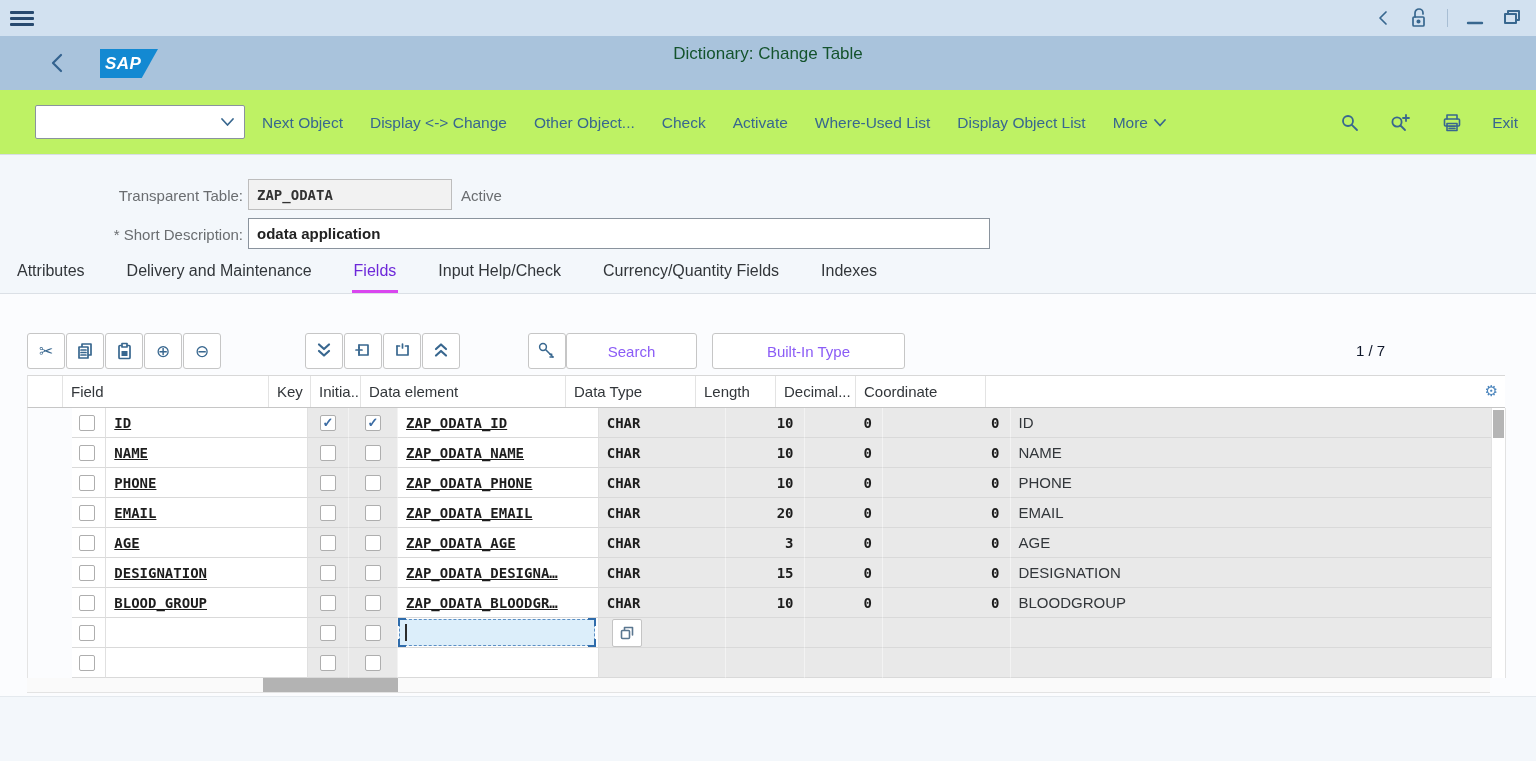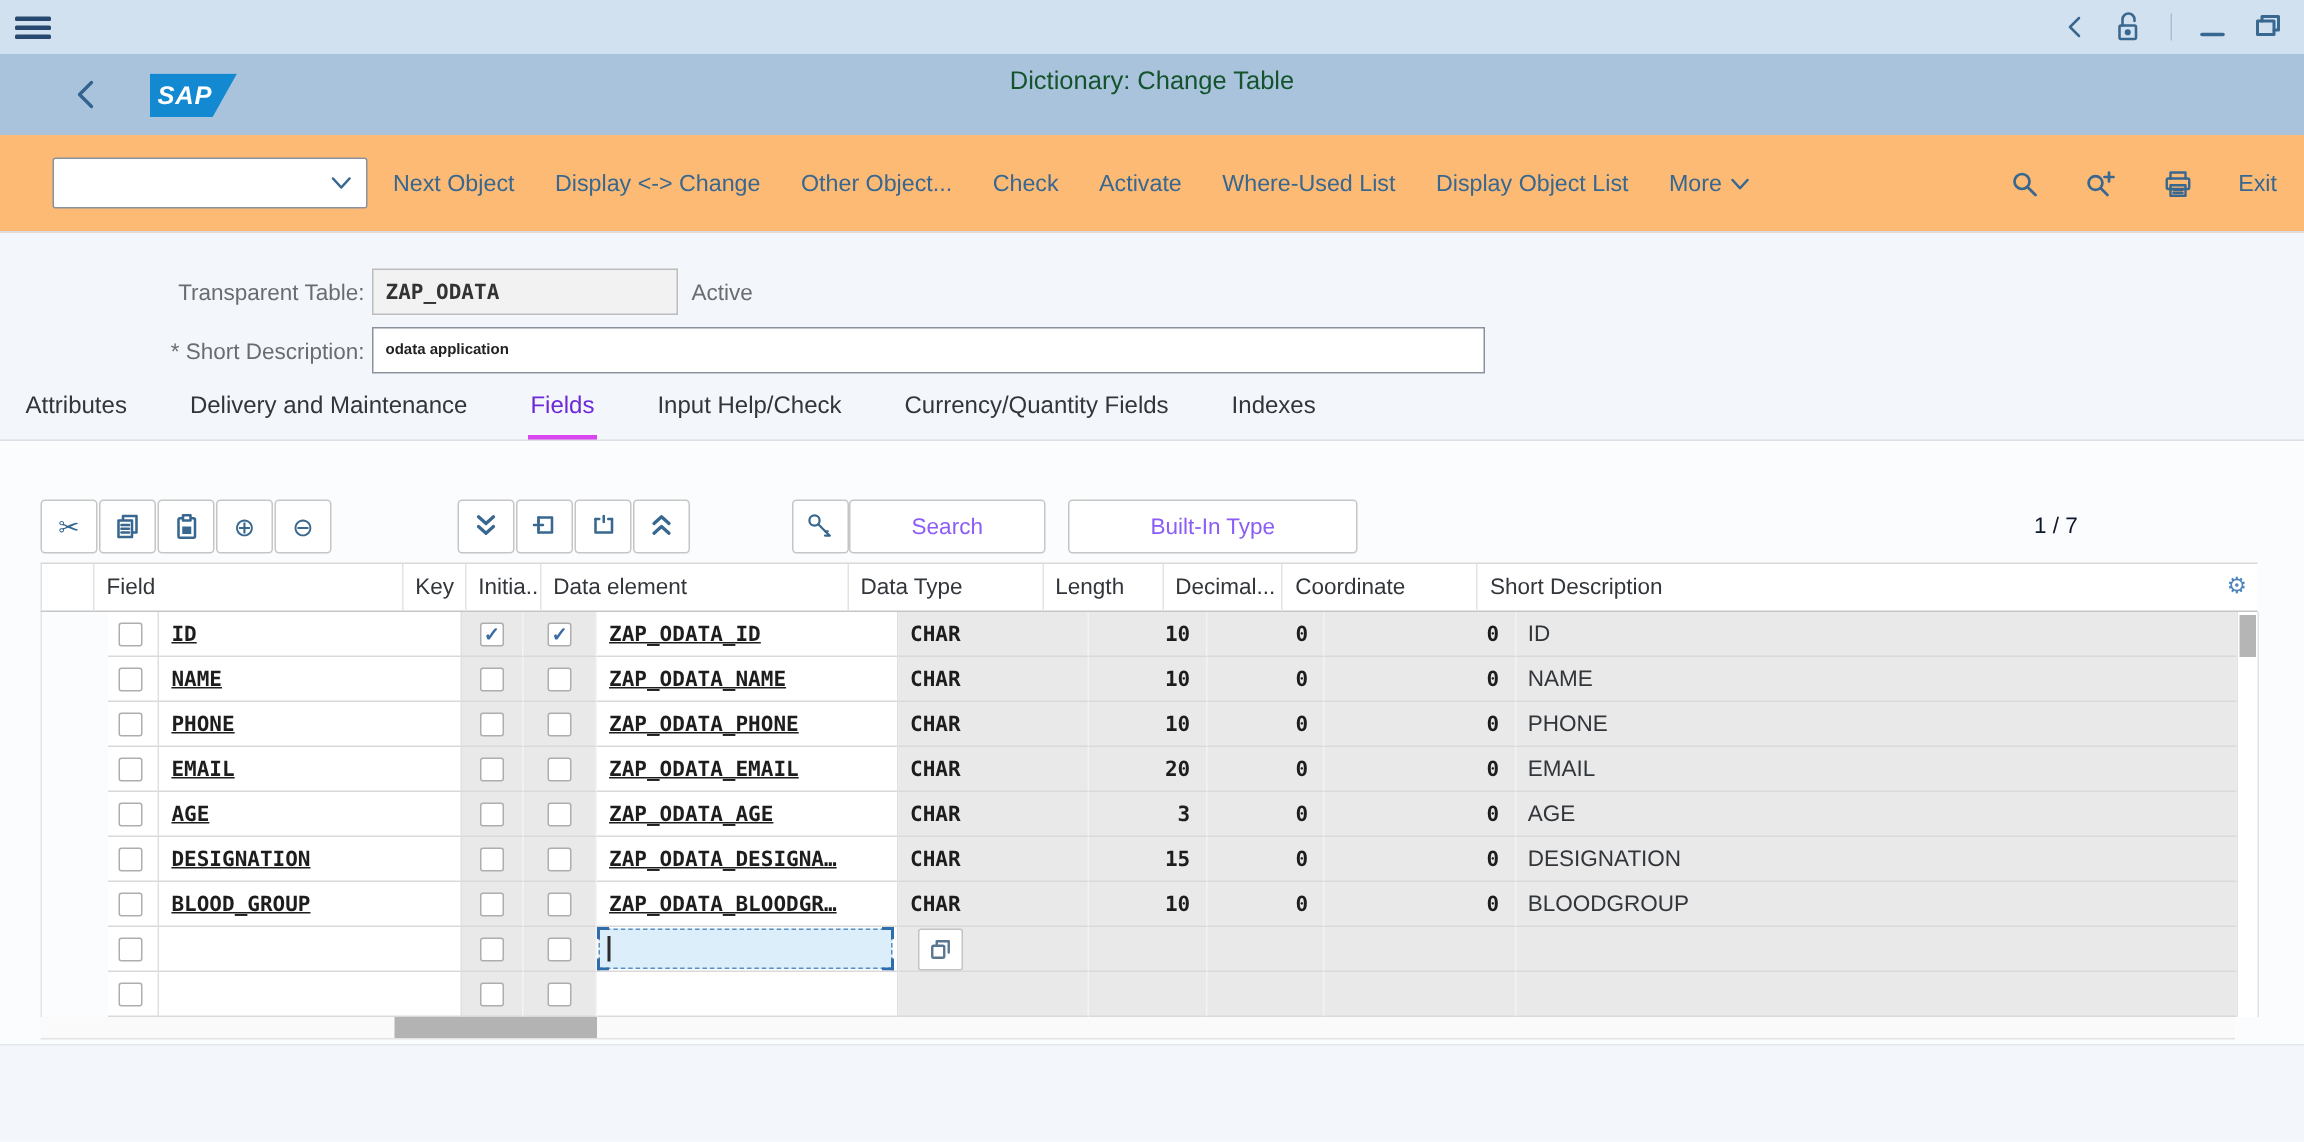--- a/index.html
+++ b/index.html
@@ -20,40 +20,40 @@
   .titlebar { position:absolute; left:0; top:36px; width:1536px; height:54px; background:#a9c3dc; }
   .tb-back { position:absolute; left:48px; top:16px; }
   .sap-logo { position:absolute; left:100px; top:13px; width:58px; height:29px; background:#1389d2;
               clip-path:polygon(0 0,100% 0,72% 100%,0 100%);
               display:flex; align-items:center; }
   .sap-logo span { color:#fff; font-weight:bold; font-style:italic; font-size:17px; letter-spacing:.5px; padding-left:5px; }
   .page-title { position:absolute; left:0; top:0; width:100%; height:36px; display:flex; align-items:center; justify-content:center;
                 color:#14532d; font-size:17px; }
 
   
-  .menubar { position:absolute; left:0; top:90px; width:1536px; height:65px; background:#fdba74; border-bottom:1px solid #d8dee5; }
+  .menubar { position:absolute; left:0; top:90px; width:1536px; height:65px; background:#bef264; border-bottom:1px solid #d8dee5; }
   .combo { position:absolute; left:35px; top:15px; width:210px; height:34px; background:#fff; border:1px solid #8a939d; border-radius:2px;
            display:flex; align-items:center; justify-content:flex-end; padding-right:10px; cursor:pointer; }
   .combo .val { flex:1; padding-left:8px; font-size:14px; color:#32363a; }
   .menu-links { position:absolute; left:262px; top:0; height:65px; display:flex; align-items:center; gap:27px; }
   .mlink { font-size:15.5px; color:#38678f; cursor:pointer; white-space:nowrap; }
   .mlink.more { display:flex; align-items:center; gap:6px; }
   .menu-icons { position:absolute; right:18px; top:0; height:65px; display:flex; align-items:center; gap:30px; }
   .micon { cursor:pointer; display:flex; align-items:center; }
 
   
   .flabel { position:absolute; font-size:15px; color:#6a6d70; width:215px; text-align:right; }
   .f-tt-label { left:28px; top:187px; }
   .f-sd-label { left:28px; top:226px; }
   .field-ro { position:absolute; left:248px; top:179px; width:204px; height:31px; background:#f2f2f2; border:1px solid #bdbdbd;
               font-family:"DejaVu Sans Mono", monospace; font-weight:bold; font-size:14px; color:#333;
               display:flex; align-items:center; padding-left:8px; }
   .status-txt { position:absolute; left:461px; top:187px; font-size:15px; color:#6a6d70; }
   .field-rw { position:absolute; left:248px; top:218px; width:742px; height:31px; background:#fff; border:1px solid #8a939d;
-              font-size:10px; font-weight:bold; color:#222; display:flex; align-items:center; padding-left:8px; }
+              font-size:15px; font-weight:bold; color:#222; display:flex; align-items:center; padding-left:8px; }
 
   
   .tabs { position:absolute; left:15px; top:258px; height:36px; display:flex; gap:38px; }
   .tab { font-size:16px; color:#32363a; padding:4px 2px 9px 2px; cursor:pointer; white-space:nowrap; }
   .tab.active { color:#6d28d9; border-bottom:4px solid #d946ef; padding-bottom:6px; }
   .tabline { position:absolute; left:0; top:293px; width:1536px; height:1px; background:#dbe0e6; }
   .panel { position:absolute; left:0; top:294px; width:1536px; height:403px; background:#fbfcfe; border-bottom:1px solid #e4e9ee; }
 
   
   .btn { background:#fff; border:1px solid #c6c6c6; border-radius:3px; display:flex; align-items:center; justify-content:center;
@@ -308,21 +308,20 @@
     <div class="thead">
       <div class="hcell w-sel"></div>
       <div class="hcell w-field">Field</div>
       <div class="hcell w-key" style="justify-content:flex-start">Key</div>
       <div class="hcell w-init" style="justify-content:flex-start">Initia...</div>
       <div class="hcell w-del">Data element</div>
       <div class="hcell w-type">Data Type</div>
       <div class="hcell w-len" style="justify-content:flex-start">Length</div>
       <div class="hcell w-dec" style="justify-content:flex-start">Decimal...</div>
       <div class="hcell w-coord" style="justify-content:flex-start">Coordinate</div>
-      <div class="hcell w-desc-h" style="border-right:none">Short Description</div>
       <span class="gear">⚙</span>
     </div>
 
     <div class="tbody">
 
       <div class="trow">
         <div class="cell c-sel w-sel">
             <span class="cb"></span>
           </div>
         <div class="cell w-field">

